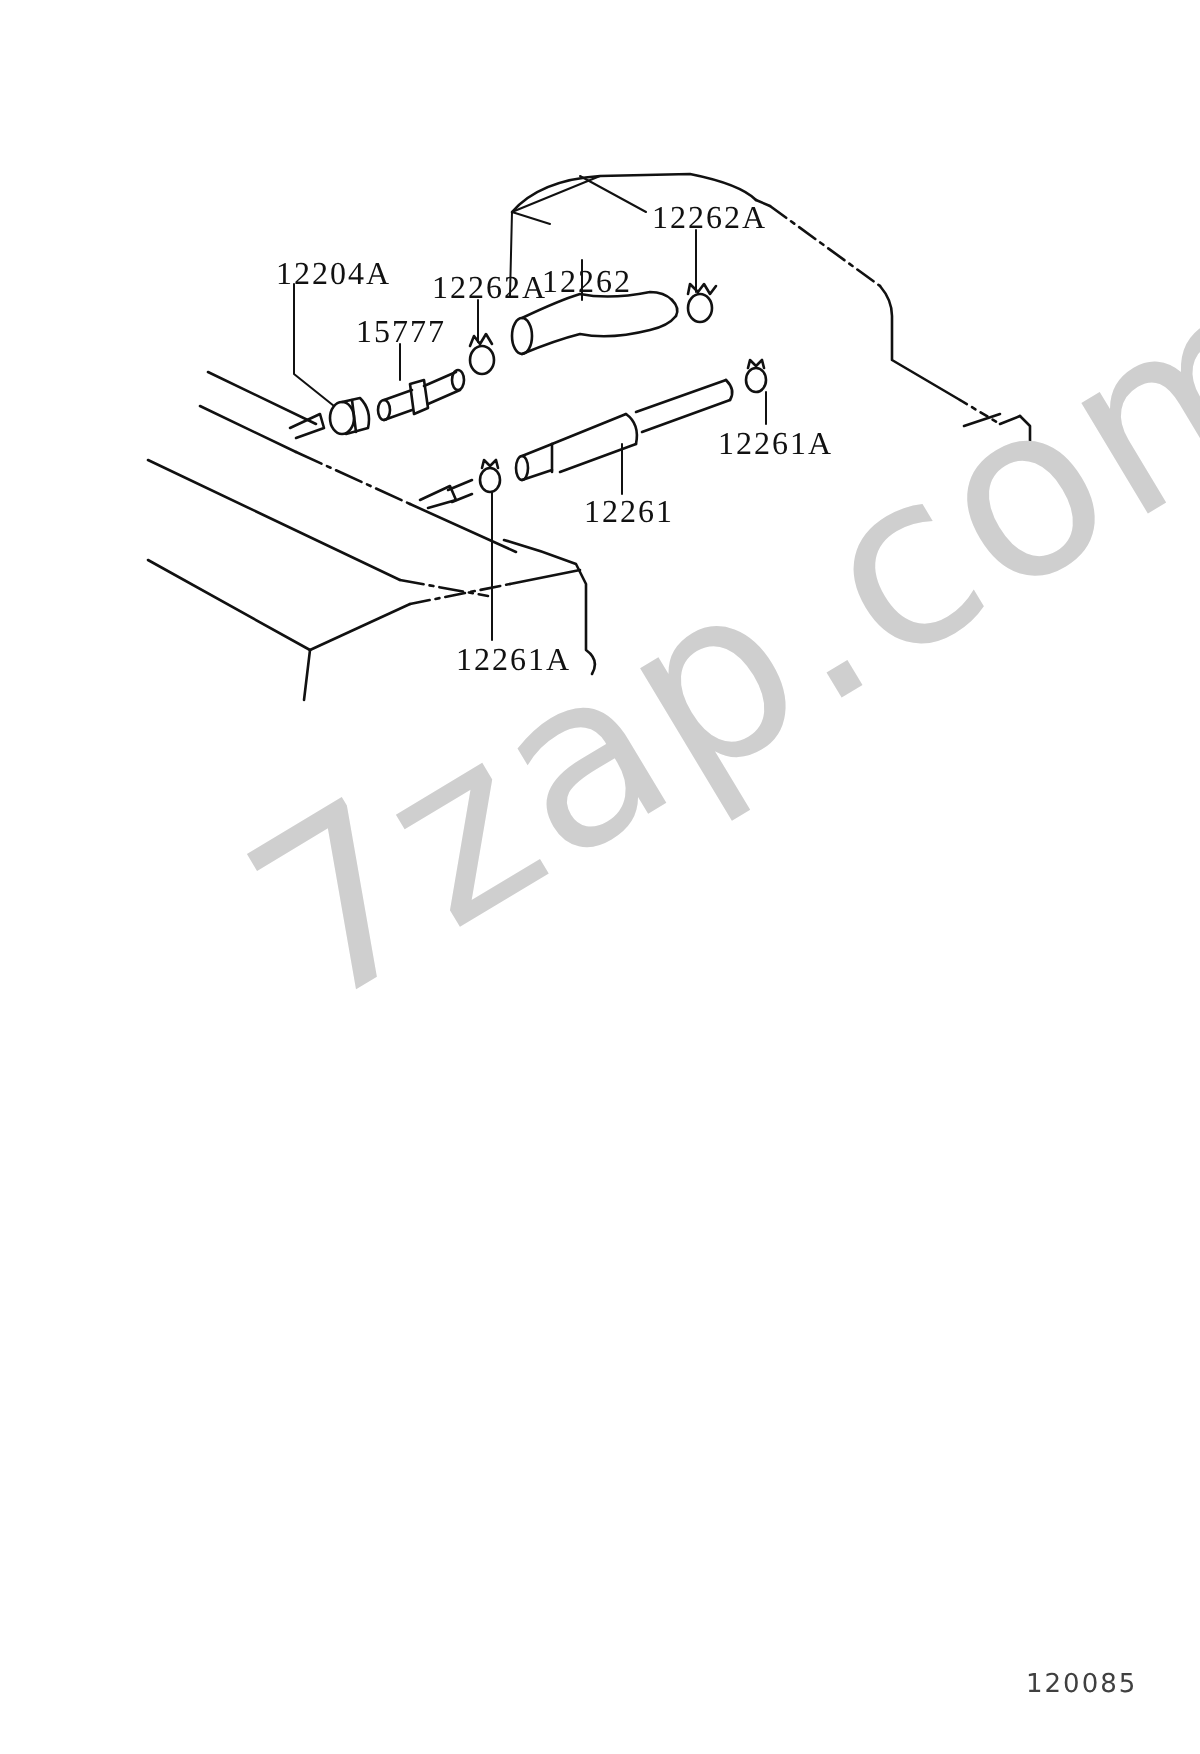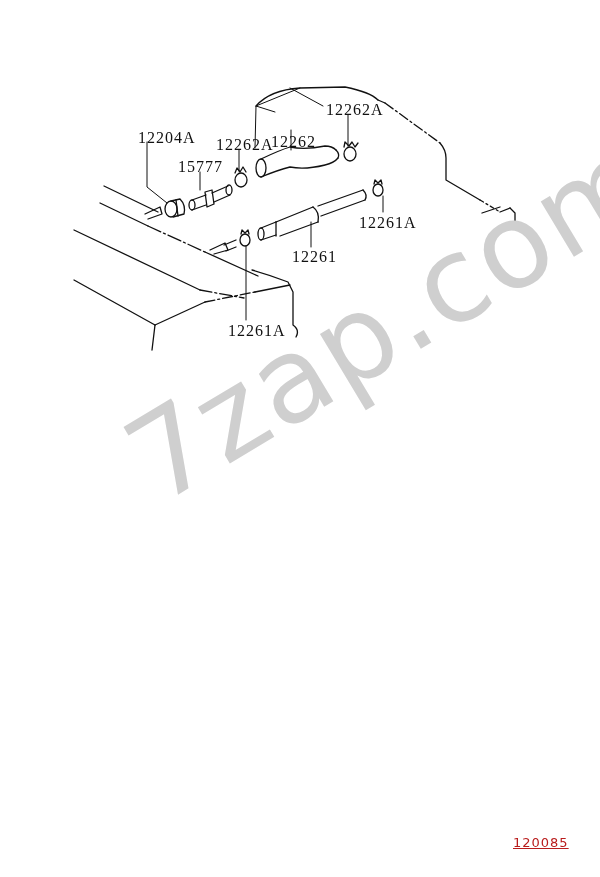--- a/index.html
+++ b/index.html
@@ -1,20 +1,20 @@
 <!DOCTYPE html>
 <html><head>
 <meta charset="utf-8">
 <style>
   html, body { margin: 0; padding: 0; background: #ffffff; }
   body { width: 600px; height: 877px; position: relative; overflow: hidden; font-family: "DejaVu Sans", sans-serif; }
   #diagram { position: absolute; left: 0; top: 0; width: 600px; height: 877px; }
   .lbl { position: absolute; font-family: Liberation Serif, serif; font-size: 16px; letter-spacing: 1px; color: #111; line-height: 1; white-space: nowrap; }
   .watermark { position: absolute; left: 108px; top: 420px; font-family: "DejaVu Sans", sans-serif; font-size: 118px; color: #cfcfcf; transform: rotate(-31deg); transform-origin: left top; letter-spacing: 2px; white-space: nowrap; line-height: 1; }
-  .fig { position: absolute; left: 513px; top: 835px; font-family: "DejaVu Sans", sans-serif; font-size: 13px; letter-spacing: 1px; color: #b91c1c; text-decoration: underline; }
+  .fig { position: absolute; left: 513px; top: 835px; font-family: "DejaVu Sans", sans-serif; font-size: 13px; letter-spacing: 1px; color: #404040; }
 </style>
 </head>
 <body>
 
 <svg id="diagram" viewBox="0 0 600 877" xmlns="http://www.w3.org/2000/svg">
   <g fill="none" stroke="#111" stroke-width="1.3" stroke-linecap="round" stroke-linejoin="round">
 
     <g>
       <line x1="104" y1="186" x2="158" y2="212"></line>
       <line x1="100" y1="203" x2="148" y2="226"></line>

